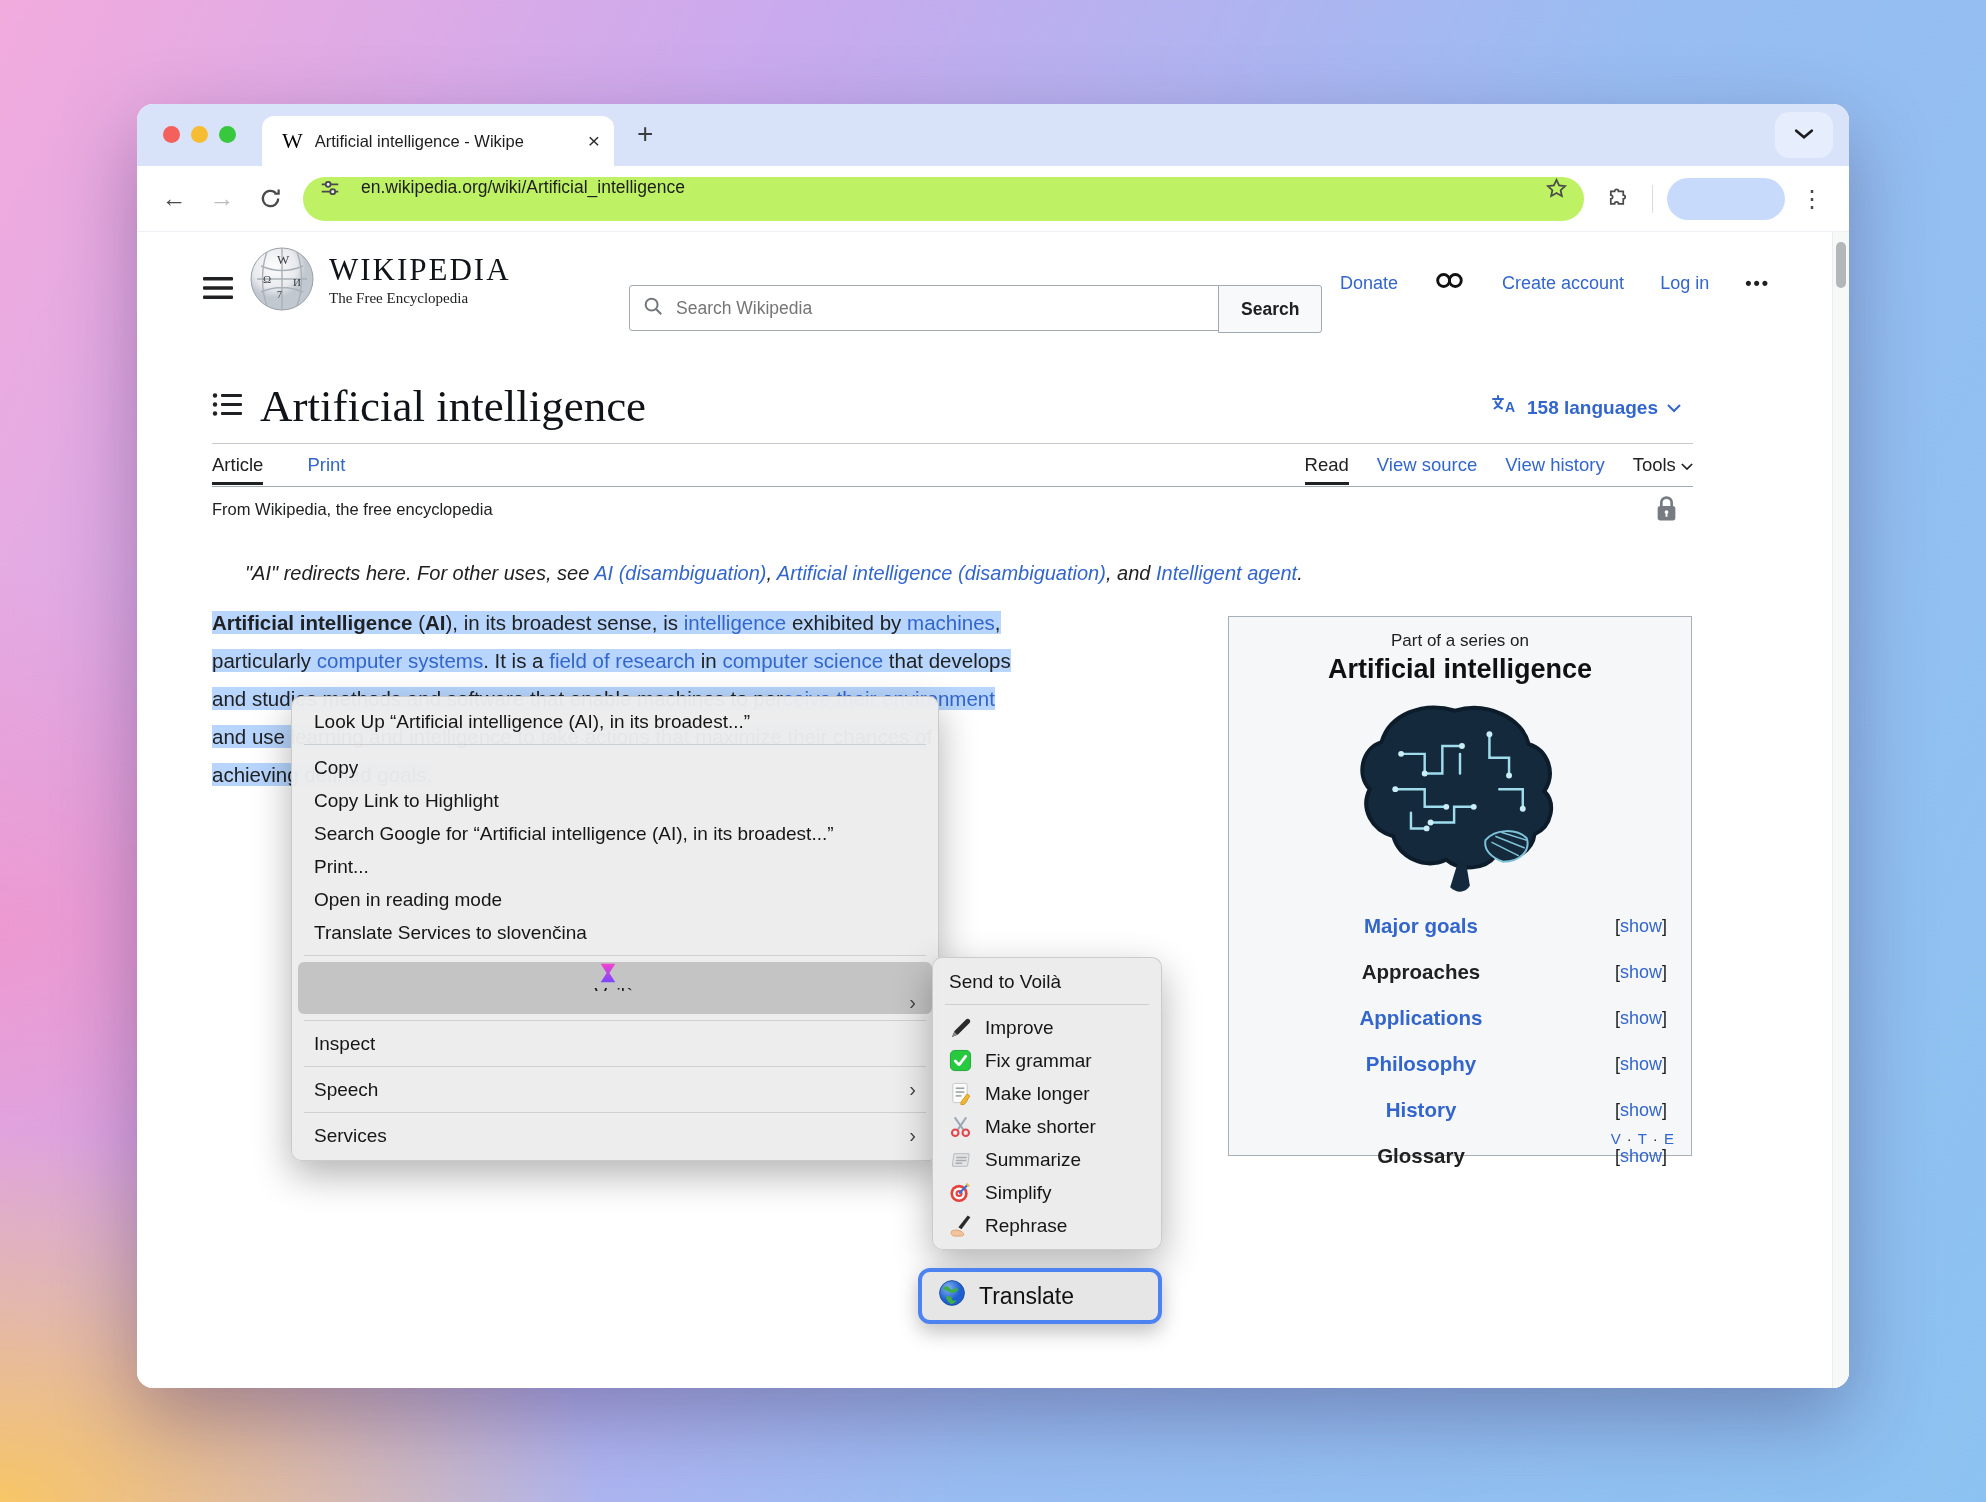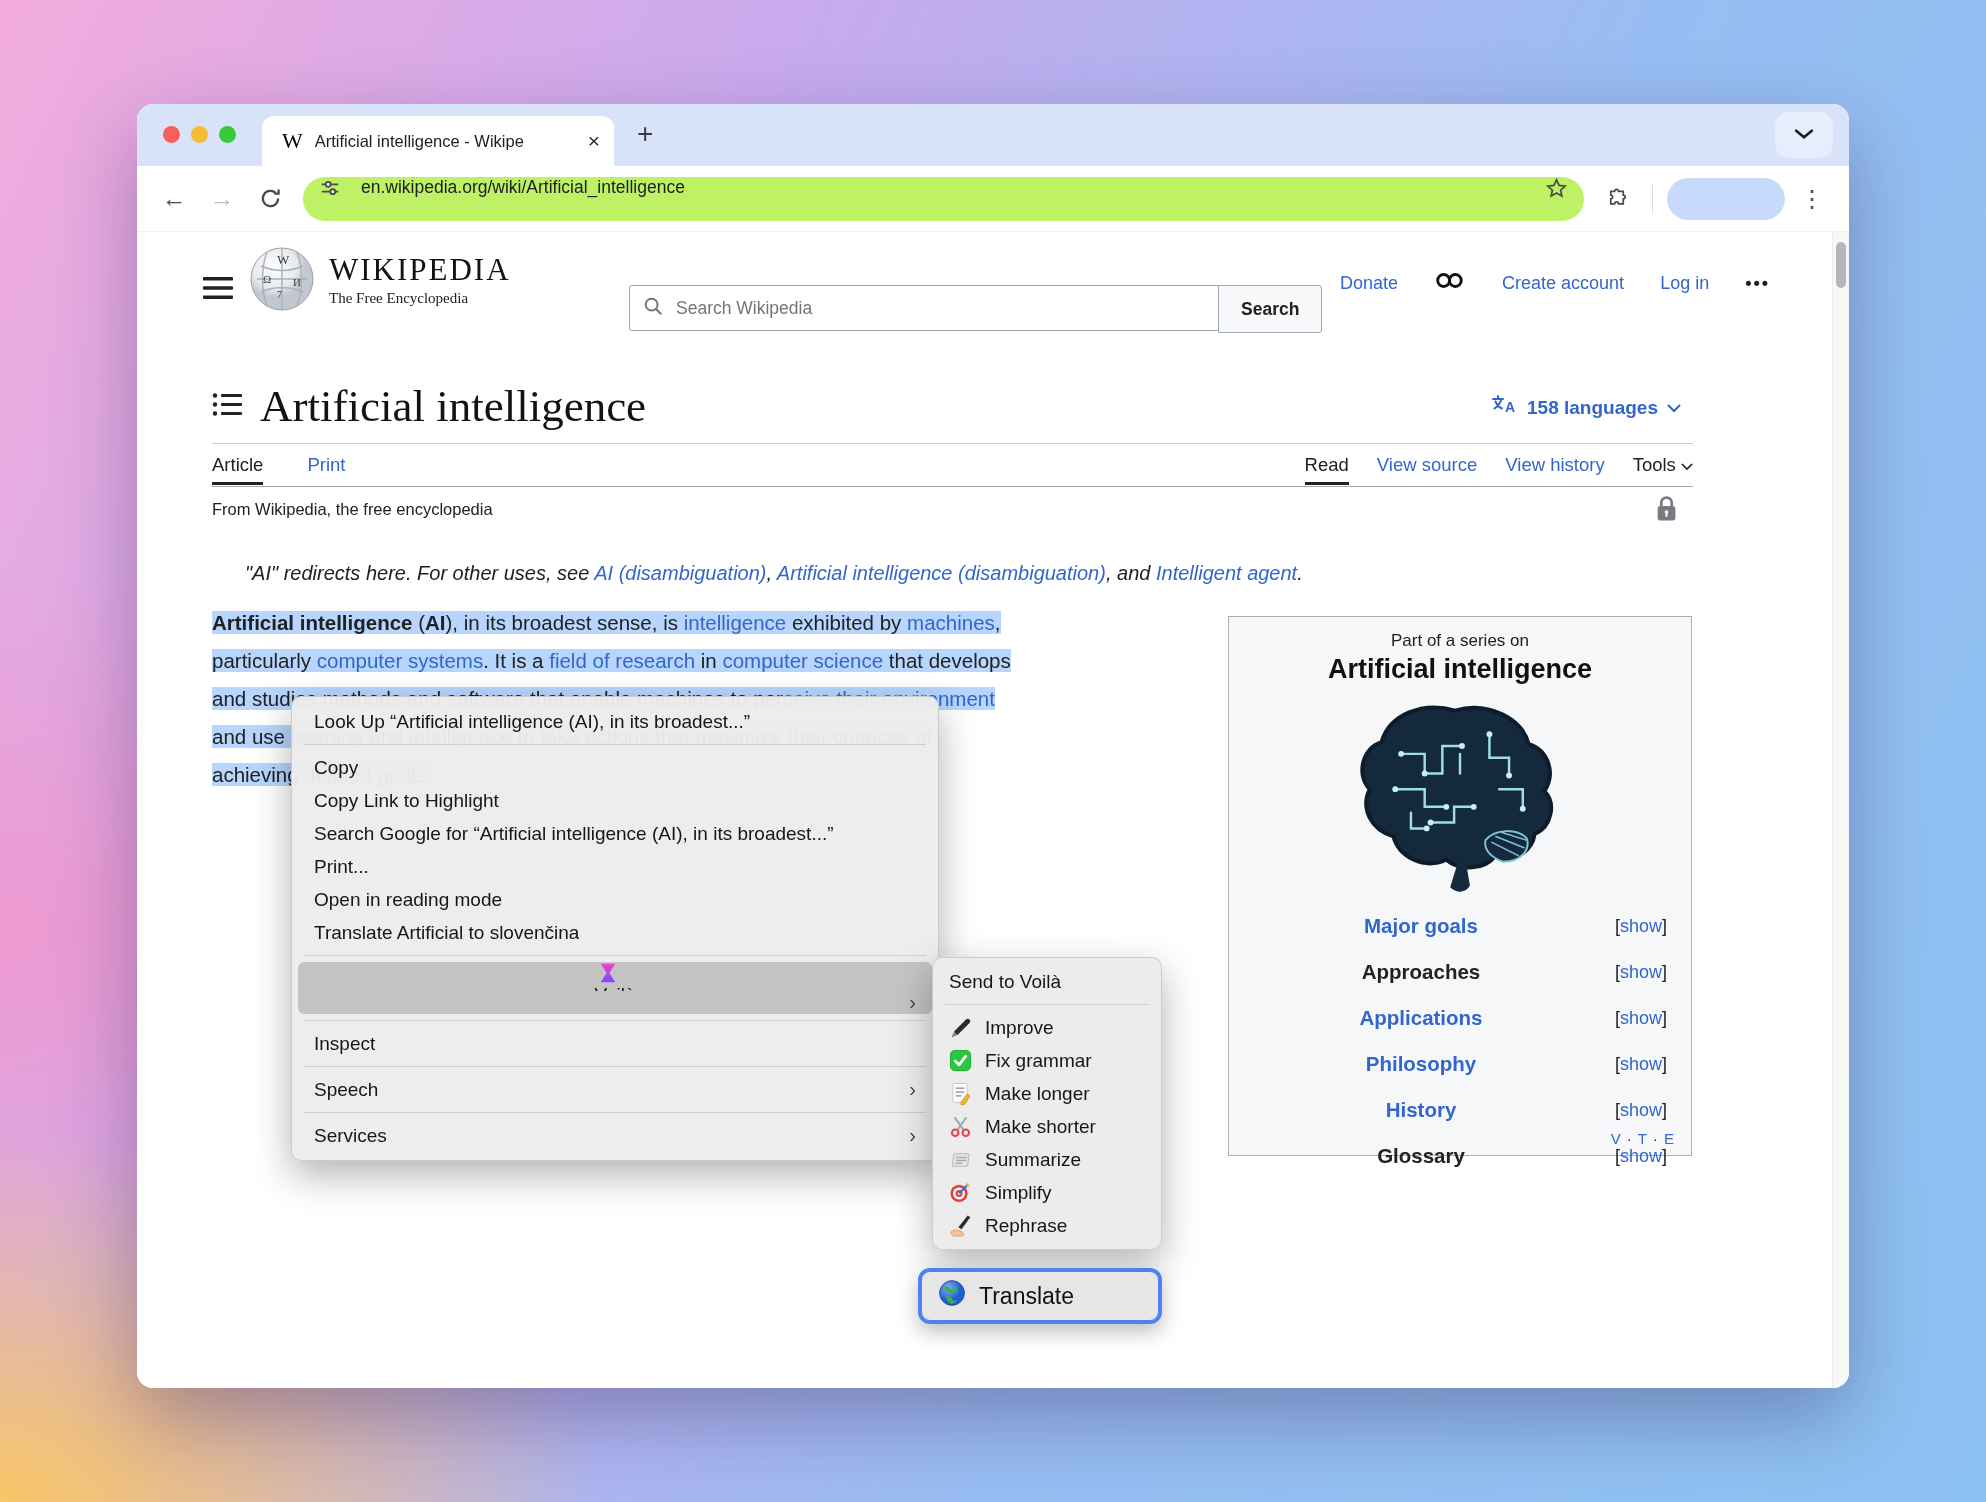--- a/index.html
+++ b/index.html
@@ -381,21 +381,21 @@
           <div class="cm-row">
             <span class="lbl">Search Google for “Artificial intelligence (AI), in its broadest...”</span>
           </div>
           <div class="cm-row">
             <span class="lbl">Print...</span>
           </div>
           <div class="cm-row">
             <span class="lbl">Open in reading mode</span>
           </div>
           <div class="cm-row">
-            <span class="lbl">Translate Artificial to slovenčina</span>
+            <span class="lbl">Translate Services to slovenčina</span>
           </div>
           <div class="cm-sep"></div>
           <div class="cm-row hl">
             <span class="mi">
               <svg width="22" height="22" viewBox="0 0 24 24">
                 <defs>
                   <linearGradient id="vhg" x1="0" y1="0" x2="0" y2="1">
                     <stop offset="0" stop-color="#f542d0"></stop>
                     <stop offset="1" stop-color="#7b46ff"></stop>
                   </linearGradient>

